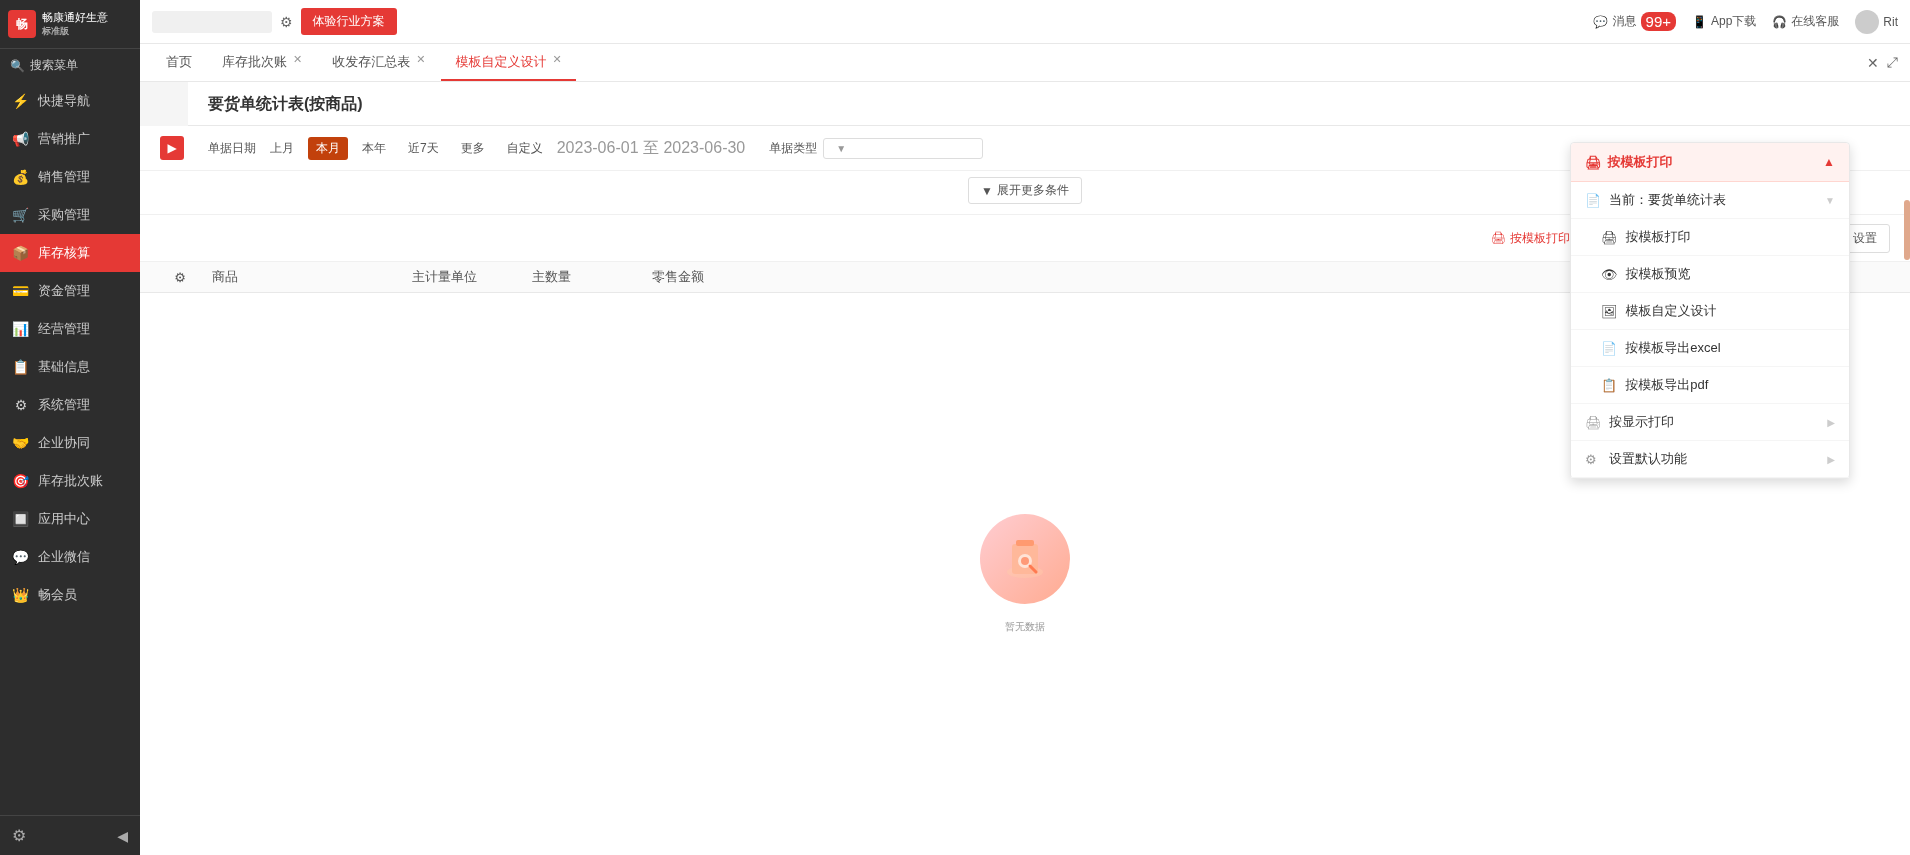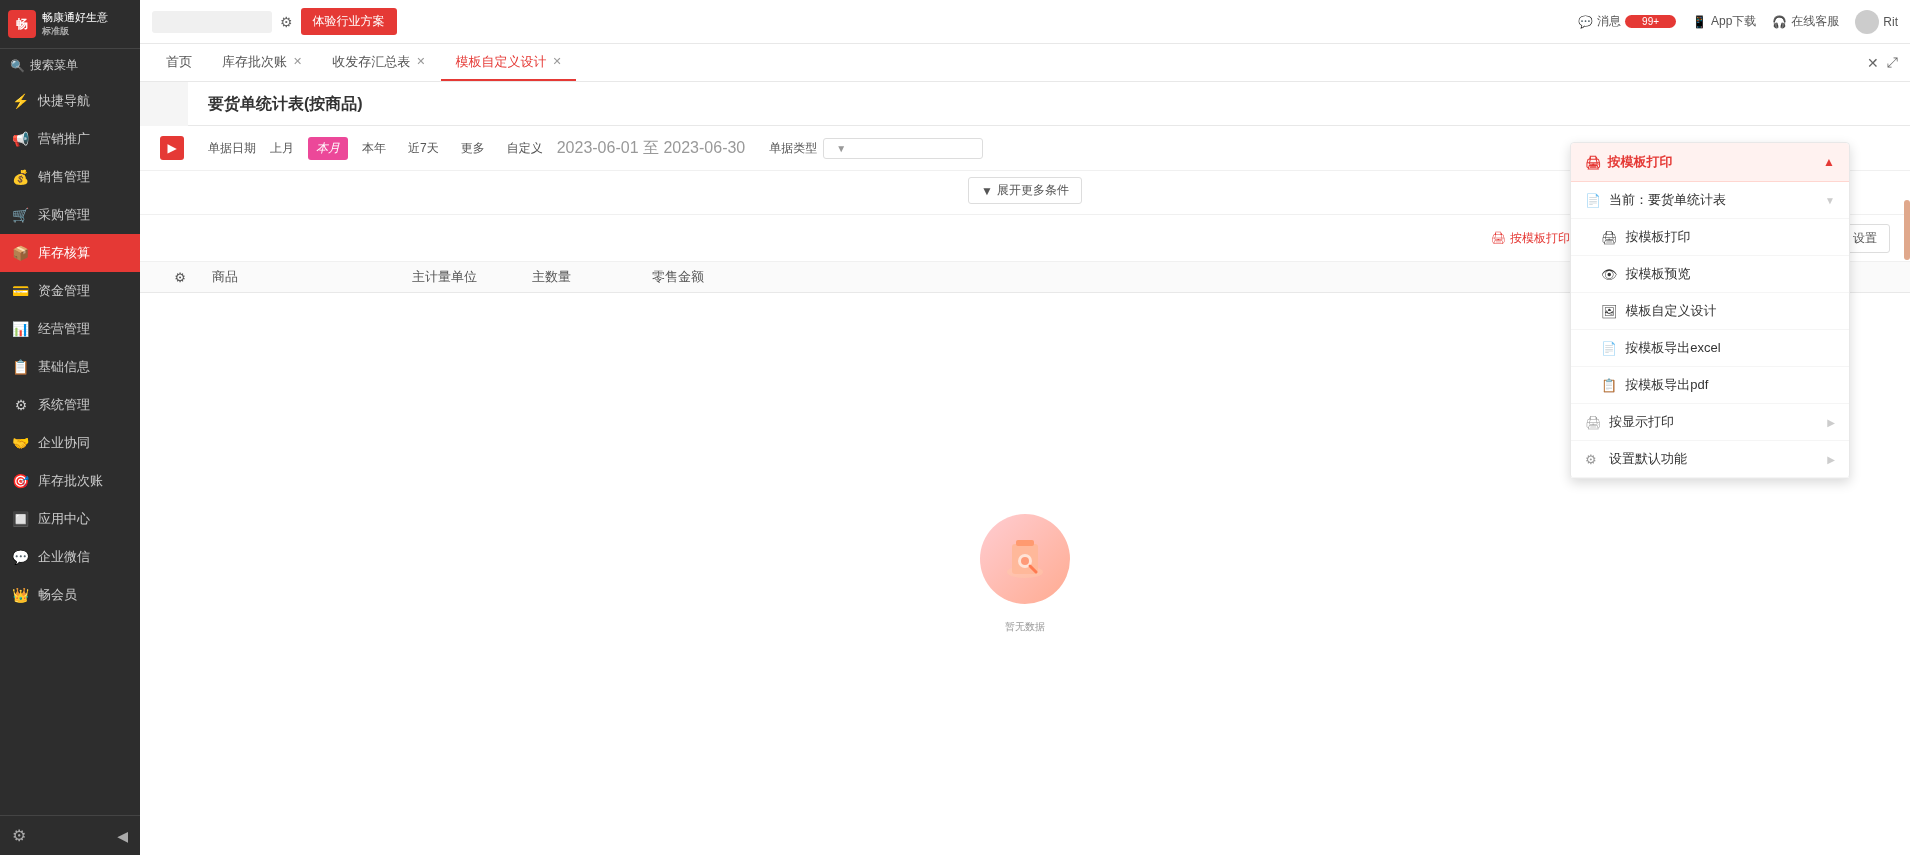--- a/index.html
+++ b/index.html
@@ -66,33 +66,33 @@
     }
     .topbar-gear { font-size: 14px; color: #666; cursor: pointer; }
     .btn-experience {
       background: #e53935; color: white; border: none; border-radius: 3px;
       padding: 5px 12px; font-size: 12px; cursor: pointer;
     }
     .topbar-right { display: flex; align-items: center; gap: 16px; }
     .topbar-action { display: flex; align-items: center; gap: 4px; font-size: 12px; color: #555; cursor: pointer; }
     .badge {
       background: #e53935; color: #fff; border-radius: 8px;
-      font-size: 10px; padding: 1px 17px;
+      font-size: 15px; padding: 1px 5px;
     }
     .user-avatar { width: 24px; height: 24px; background: #ccc; border-radius: 50%; }
 
     
     .tabs-bar {
       background: #fff; border-bottom: 1px solid #e8e8e8;
       display: flex; align-items: center; padding: 0 12px;
       height: 38px; gap: 2px;
     }
     .tab {
       padding: 8px 14px; font-size: 13px; cursor: pointer; color: #555;
-      border-bottom: 2px solid transparent; display: flex; align-items: center; gap: 6px;
+      border-bottom: 2px solid transparent; display: flex; align-items: flex-start; gap: 6px;
       white-space: nowrap;
     }
     .tab.active { color: #e53935; border-bottom: 2px solid #e53935; }
     .tab-close { font-size: 11px; color: #999; cursor: pointer; }
     .tab-window-btn { font-size: 14px; color: #666; cursor: pointer; }
 
     
     .page-header {
       background: #fff; padding: 12px 20px 0 20px;
       border-bottom: 1px solid #e8e8e8;
@@ -107,21 +107,21 @@
       border-bottom: 1px solid #f0f0f0;
     }
     .filter-expand-btn {
       width: 24px; height: 24px; background: #e53935; color: white;
       border: none; border-radius: 3px; cursor: pointer; display: flex;
       align-items: center; justify-content: center; font-size: 12px;
     }
     .filter-group { display: flex; align-items: center; gap: 6px; }
     .filter-label { color: #555; font-size: 12px; margin-left: 12px; }
     .date-btn { padding: 3px 8px; font-size: 12px; cursor: pointer; color: #555; border-radius: 3px; }
-    .date-btn.active { background: #ec4899; color: white; font-style: italic; }
+    .date-btn.active { background: #c2410c; color: white; }
     .date-range { font-size: 16px; color: #999; }
     .filter-select {
       display: flex; align-items: center; gap: 4px;
       border: 1px solid #ddd; border-radius: 3px;
       padding: 4px 8px; font-size: 12px; cursor: pointer; background: #fff;
       min-width: 160px;
     }
     .filter-select-arrow { color: #999; font-size: 10px; }
 
     .expand-more {

